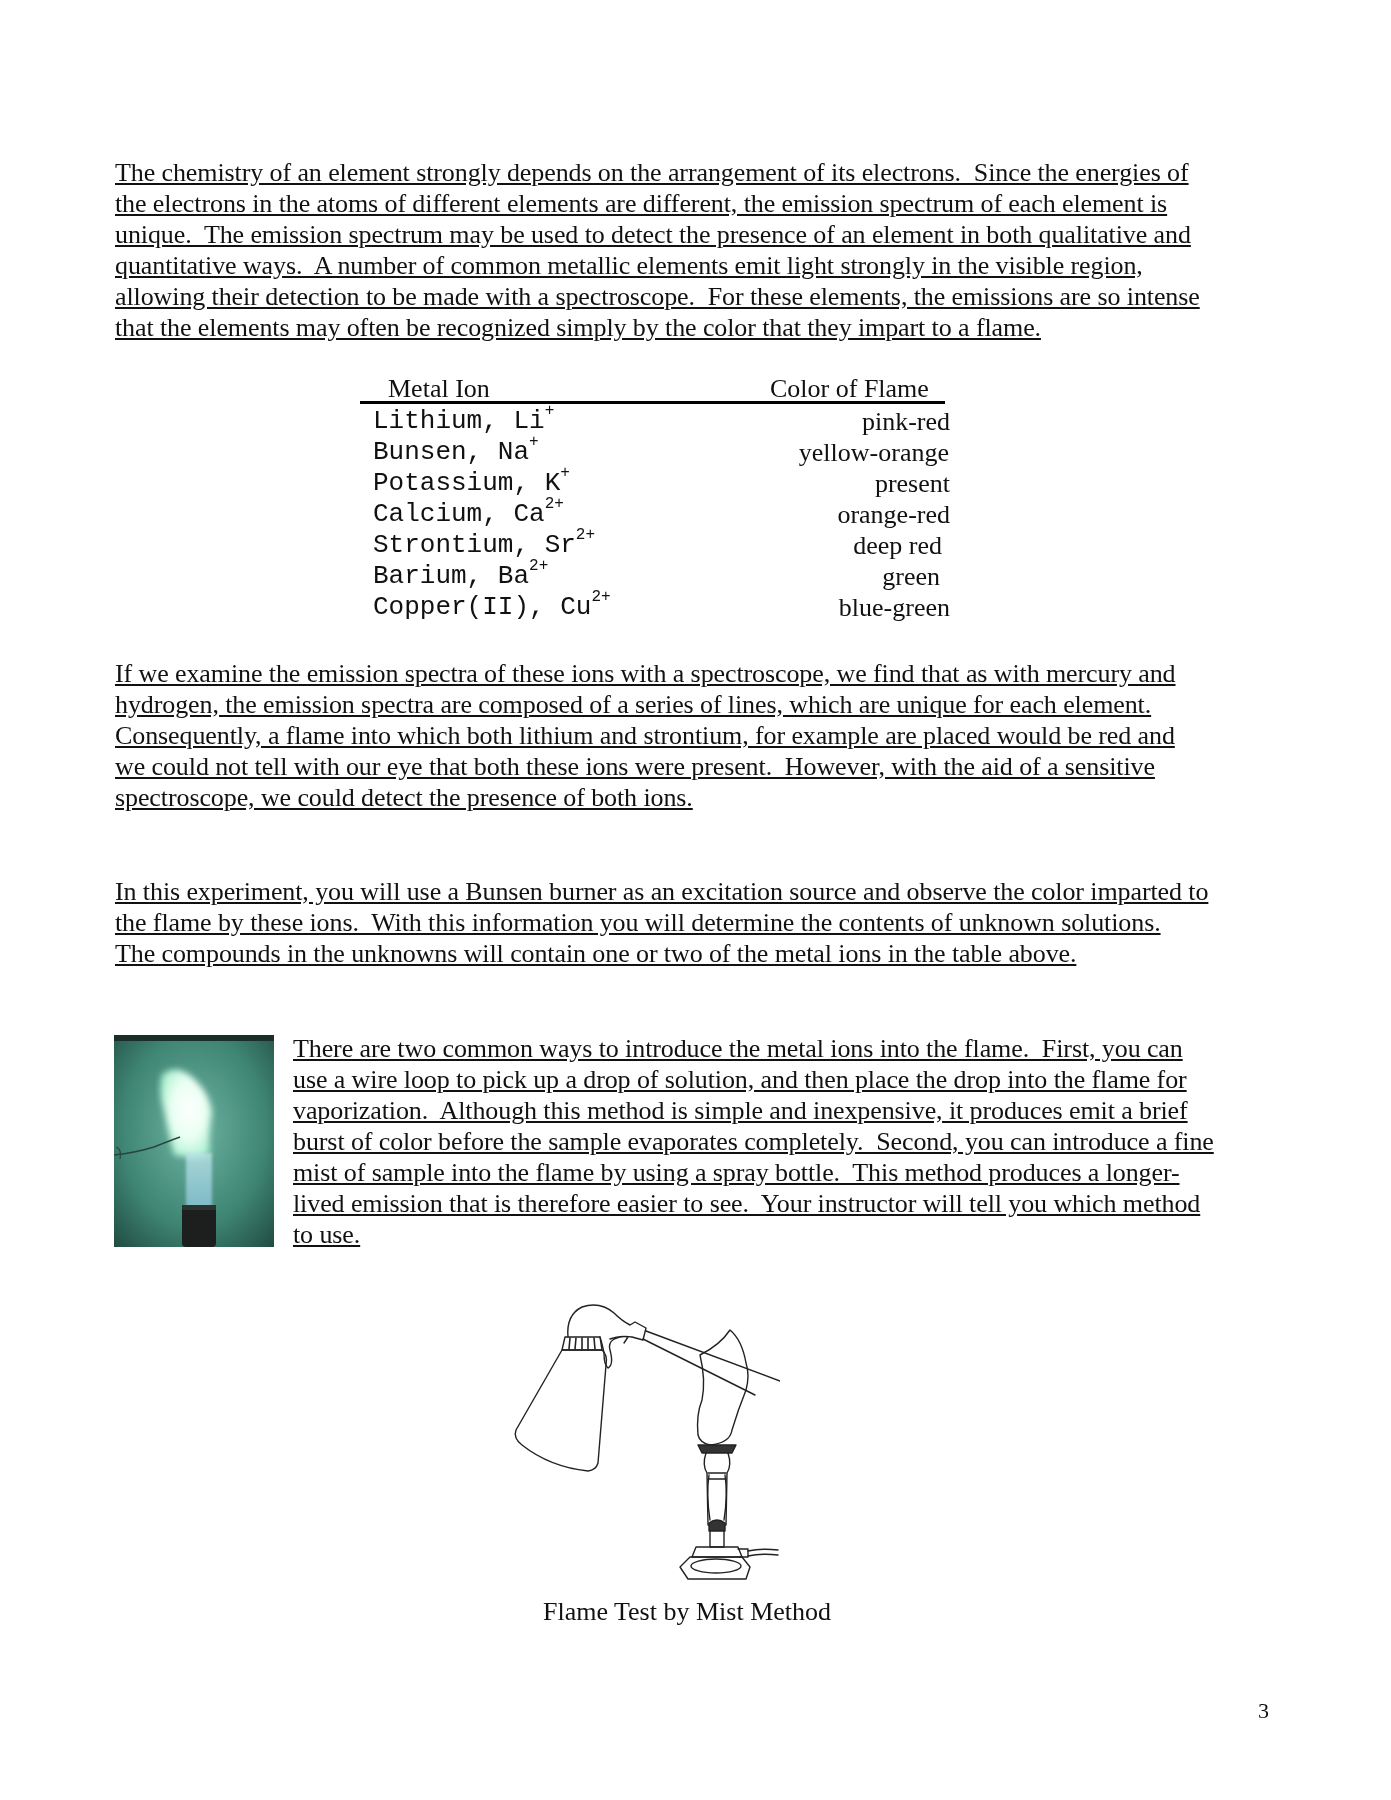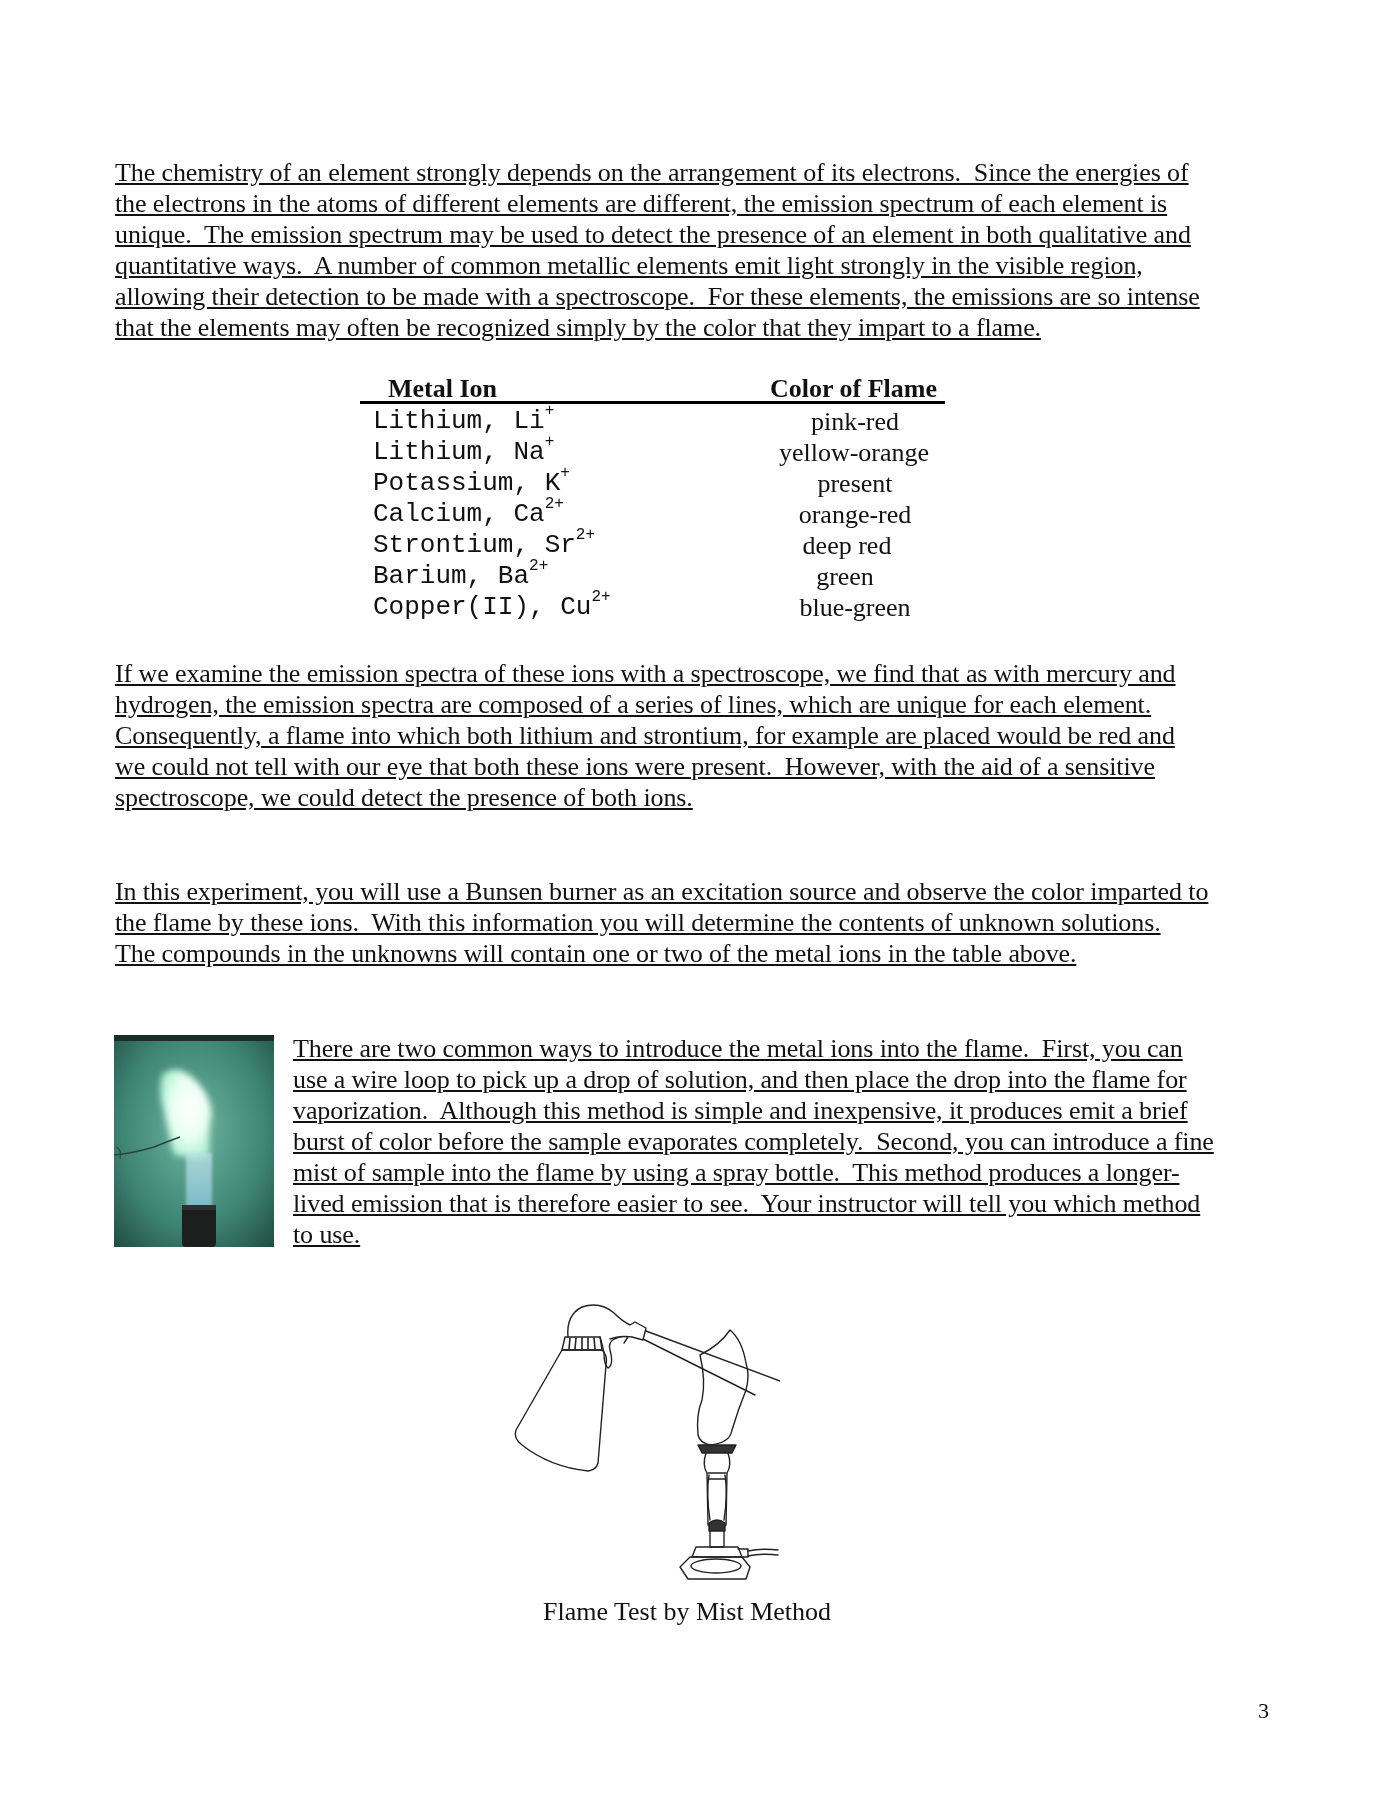--- a/index.html
+++ b/index.html
@@ -1,24 +1,24 @@
 <!DOCTYPE html>
 <html><head>
 <meta charset="utf-8">
 <style>
   html, body { margin: 0; padding: 0; background: #ffffff; }
   body { width: 1391px; height: 1800px; position: relative; overflow: hidden;
          font-family: "Liberation Serif", "DejaVu Serif", serif; color: #111; }
   .line { position: absolute; left: 115px; font-size: 26px; line-height: 31px; white-space: pre; letter-spacing: -0.1px; text-decoration: underline; }
   .para { position: absolute; }
-  .table-head { position: absolute; font-weight: bold; font-size: 26px; line-height: 31px; white-space: pre; }
+  .table-head { position: absolute; font-weight: normal; font-size: 26px; line-height: 31px; white-space: pre; }
   .table-rule { position: absolute; left: 360px; top: 401px; width: 585px; height: 3px; background: #000; }
   .cell-ion { position: absolute; left: 373px; font-size: 26px; line-height: 31px; white-space: pre; font-family: Liberation Mono, monospace; }
   .cell-ion sup { font-size: 16px; position: relative; top: -3px; vertical-align: top; line-height: 16px; }
-  .cell-color { position: absolute; left: 760px; width: 190px; text-align: center; font-size: 26px; line-height: 31px; white-space: pre; }
+  .cell-color { position: absolute; left: 760px; width: 190px; text-align: right; font-size: 26px; line-height: 31px; white-space: pre; }
   .photo { position: absolute; left: 114px; top: 1035px; width: 160px; height: 212px; }
   .drawing { position: absolute; left: 510px; top: 1295px; width: 270px; height: 285px; }
   .caption { position: absolute; left: 543px; top: 1596px; font-size: 26px; line-height: 31px; white-space: pre; }
   .page-num { position: absolute; left: 1258px; top: 1697px; font-size: 22px; line-height: 28px; }
 </style>
 </head>
 <body>
 
 <div class="para">
   <div class="line" style="top:157px">The chemistry of an element strongly depends on the arrangement of its electrons.  Since the energies of</div>
@@ -32,21 +32,21 @@
 <div>
   <div class="table-head" style="left:388px; top:373px;">Metal Ion</div>
   <div class="table-head" style="left:770px; top:373px;">Color of Flame</div>
   <div class="table-rule"></div>
 
   <div>
     <div class="cell-ion" style="top:406px"><span>Lithium, Li</span><sup>+</sup></div>
     <div class="cell-color" style="top:406px">pink-red</div>
   </div>
   <div>
-    <div class="cell-ion" style="top:437px"><span>Lithium, Na</span><sup>+</sup></div>
+    <div class="cell-ion" style="top:437px"><span>Bunsen, Na</span><sup>+</sup></div>
     <div class="cell-color" style="top:437px; left:759px">yellow-orange</div>
   </div>
   <div>
     <div class="cell-ion" style="top:468px"><span>Potassium, K</span><sup>+</sup></div>
     <div class="cell-color" style="top:468px">present</div>
   </div>
   <div>
     <div class="cell-ion" style="top:499px"><span>Calcium, Ca</span><sup>2+</sup></div>
     <div class="cell-color" style="top:499px">orange-red</div>
   </div>

